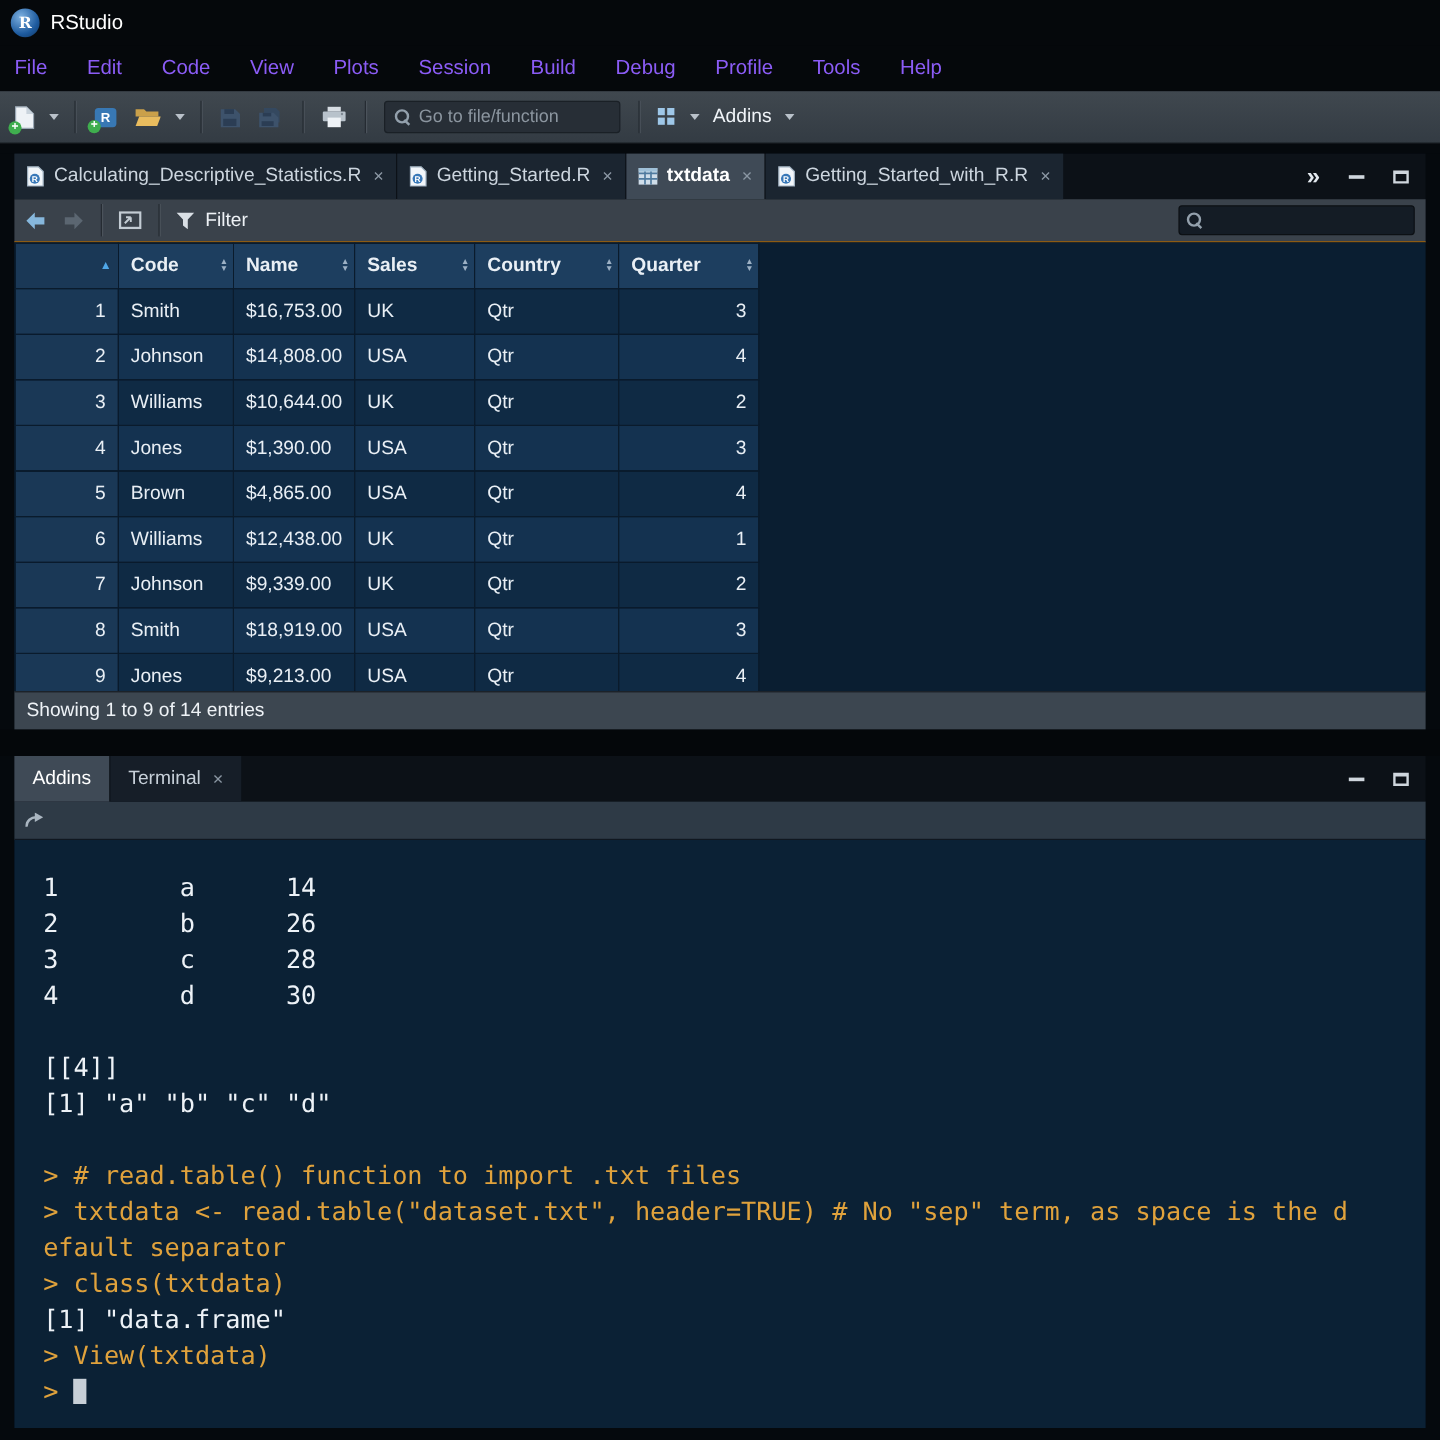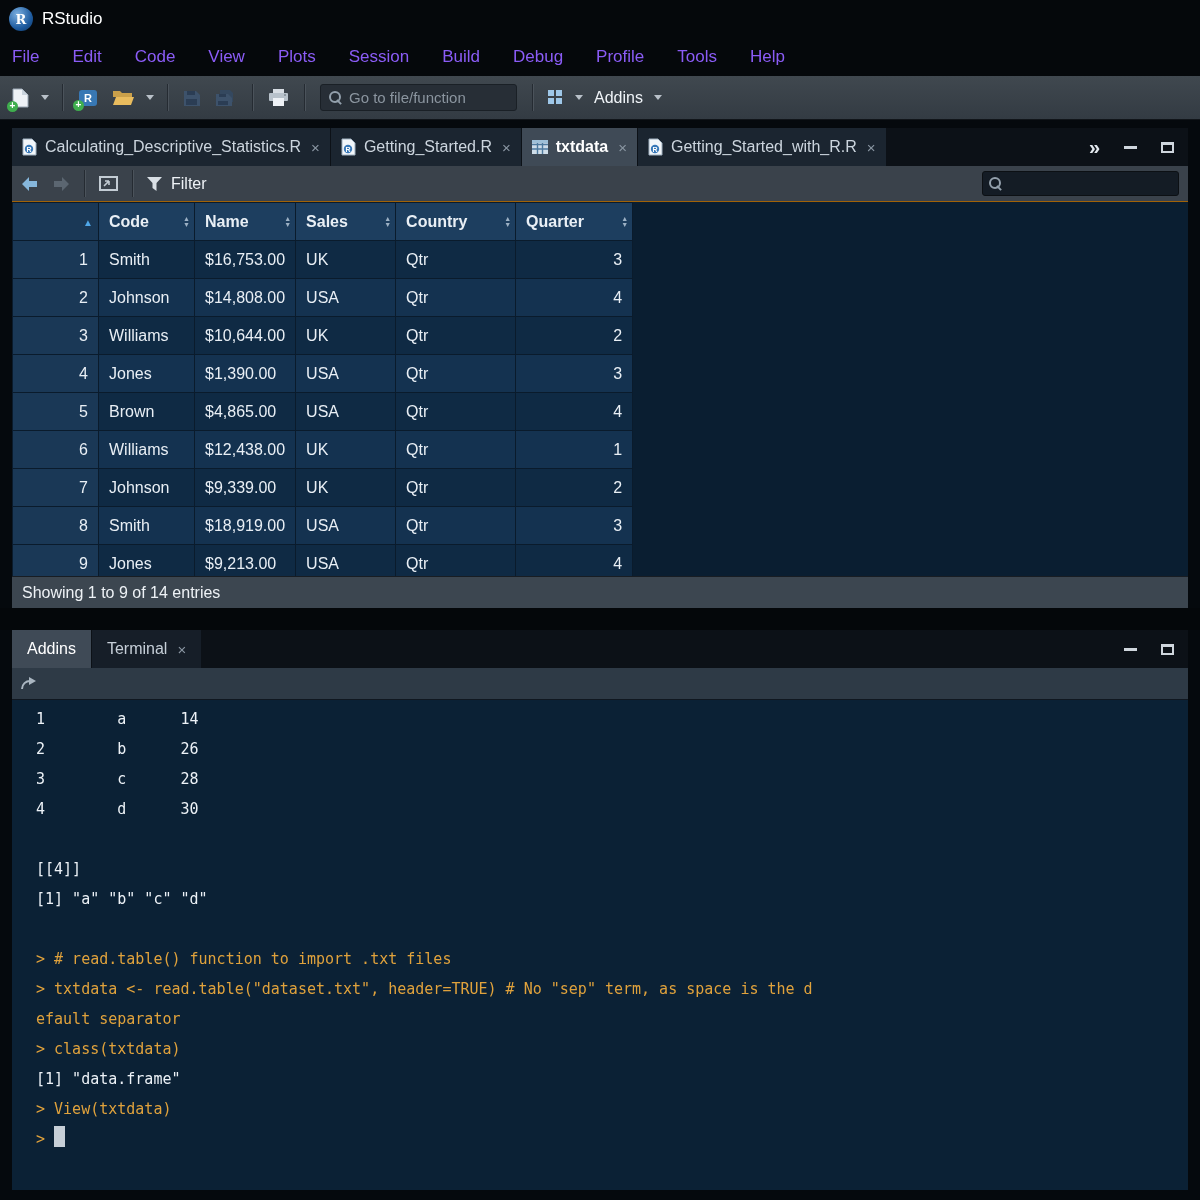--- a/index.html
+++ b/index.html
@@ -67,21 +67,21 @@
   .status-bar{height:32px;background:#3c4650;color:#eef2f6;font-size:16px;display:flex;align-items:center;padding-left:10px;border-top:1px solid #181d23;}
 
   .splitter{height:22px;background:#04070a;}
 
   
   .console-tabbar{height:38px;background:#0c1117;display:flex;align-items:stretch;}
   .ctab{display:flex;align-items:center;gap:8px;padding:0 15px;font-size:16px;color:#c6cfd8;background:#161e28;margin-right:1px;}
   .ctab.active{background:#3f4a56;color:#fff;}
   .path-bar{height:32px;background:#2e3a46;color:#e6ecf2;font-size:16px;display:flex;align-items:center;gap:8px;padding:0 9px;border-bottom:1px solid #101720;}
   .path-text{white-space:nowrap;overflow:hidden;flex:1;}
-  .console-output{height:490px;background:#0b2135;padding:4px 0 0 24px;font-family:"DejaVu Sans Mono",monospace;font-size:15px;line-height:30px;color:#edf2f7;overflow:hidden;}
+  .console-output{height:490px;background:#0b2135;padding:25px 0 0 24px;font-family:"DejaVu Sans Mono",monospace;font-size:21px;line-height:30px;color:#edf2f7;overflow:hidden;}
   .cline{white-space:pre;min-height:30px;}
   .cline.input{color:#e0a23c;}
   .cursor{display:inline-block;width:11px;height:21px;background:#c7cfd7;vertical-align:-3px;}
 </style>
 </head>
 <body>
 
 <div>
 
   <div class="titlebar">

